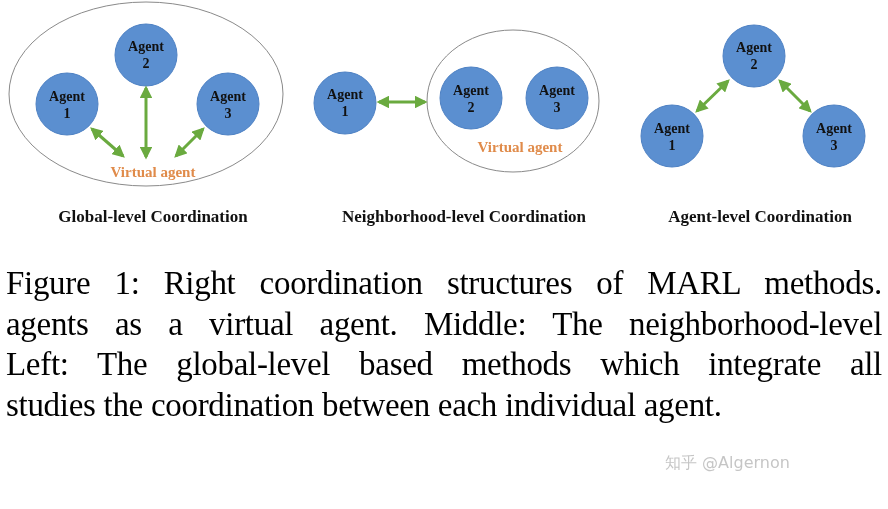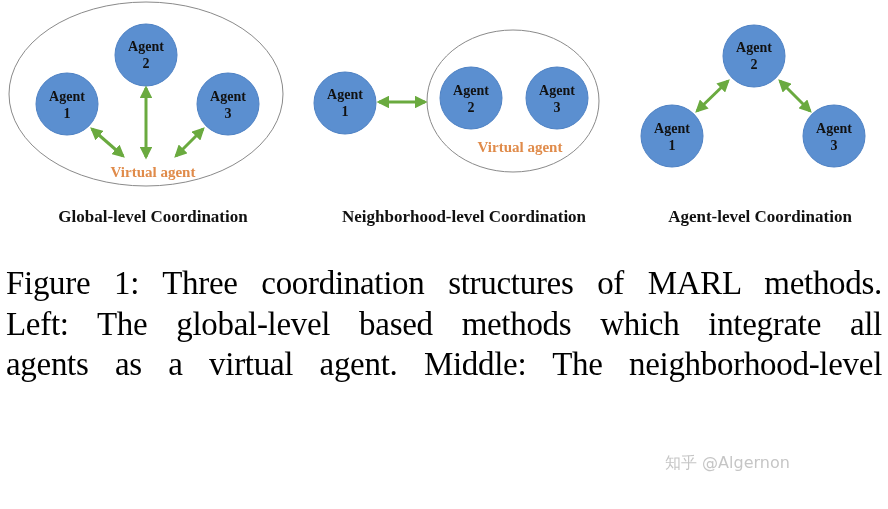--- a/index.html
+++ b/index.html
@@ -93,18 +93,19 @@
       <text class="agent-text" x="834" y="133" text-anchor="middle">Agent</text>
       <text class="agent-text" x="834" y="150" text-anchor="middle">3</text>
     </g>
     <line x1="697" y1="111" x2="728" y2="81" stroke="#6aaa3f" stroke-width="3" marker-start="url(#ah)" marker-end="url(#ah)"></line>
     <line x1="780" y1="81" x2="810" y2="111" stroke="#6aaa3f" stroke-width="3" marker-start="url(#ah)" marker-end="url(#ah)"></line>
     <text class="panel-title" x="760" y="222" text-anchor="middle">Agent-level Coordination</text>
   </g>
 </svg>
 
 <div id="caption">
-  <span class="line">Figure 1: Three coordination structures of MARL methods.</span>
+  <span class="line">Figure 1: Right coordination structures of MARL methods.</span>
+  <span class="line">agents as a virtual agent. Middle: The neighborhood-level</span>
   <span class="line">Left: The global-level based methods which integrate all</span>
-  <span class="line">agents as a virtual agent. Middle: The neighborhood-level</span>
+  <span class="line last">studies the coordination between each individual agent.</span>
 </div>
 
 <div id="watermark">知乎 @Algernon</div>
 
 </body></html>

